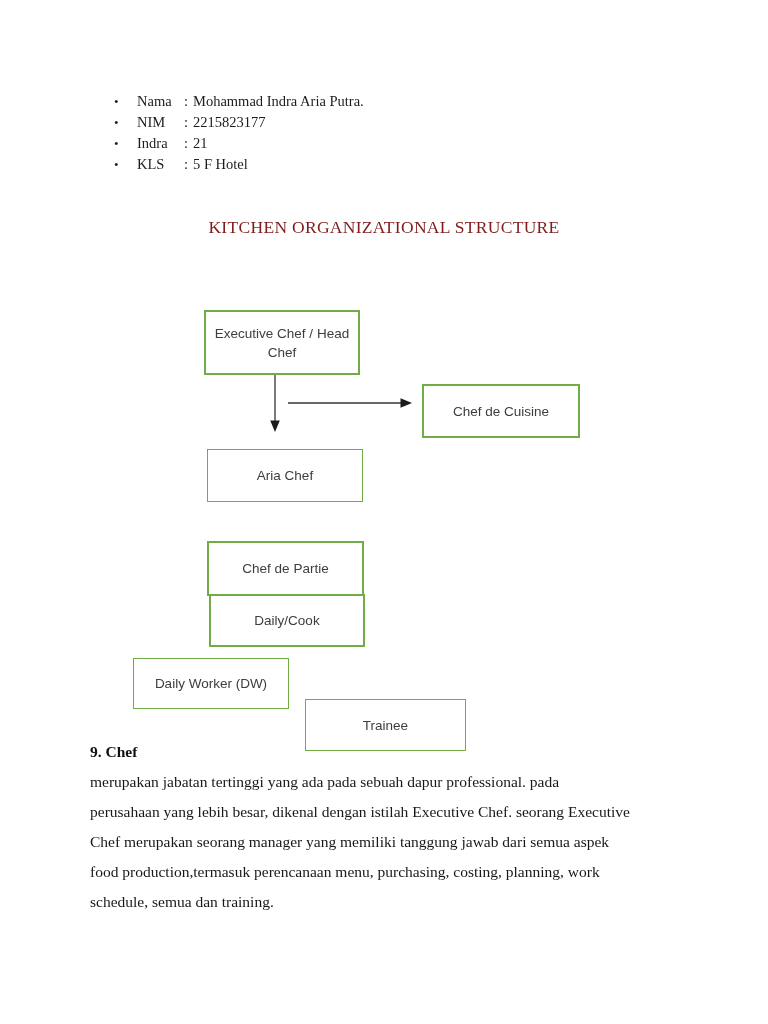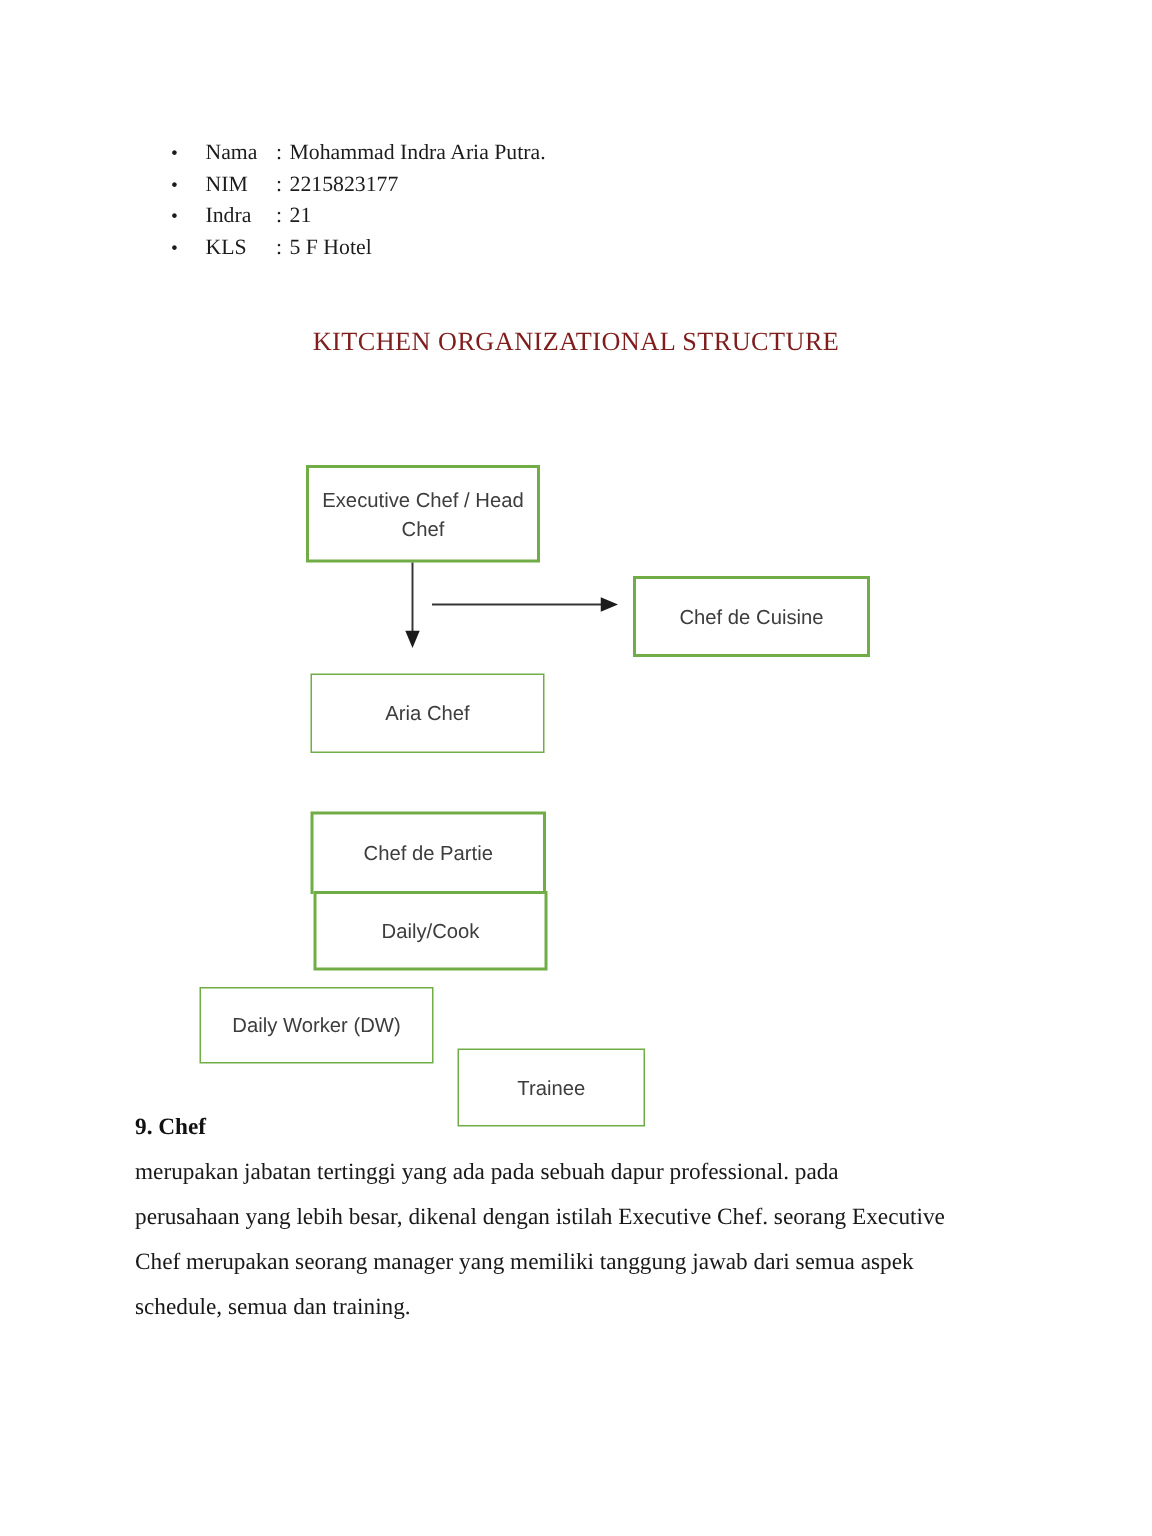--- a/index.html
+++ b/index.html
@@ -59,21 +59,21 @@
     line-height: 19px;
     color: #3d3d3d;
     padding: 2px 6px;
   }
   .box-exec    { left: 204px; top: 310px; width: 156px; height: 65px; border-width: 2px;   }
   .box-cuisine { left: 422px; top: 384px; width: 158px; height: 54px; border-width: 2.5px; }
   .box-sous    { left: 207px; top: 449px; width: 156px; height: 53px; border-width: 1.5px; }
   .box-partie  { left: 207px; top: 521px; width: 157px; height: 55px; border-width: 2.5px; margin-top: 20px; }
   .box-commis  { left: 209px; top: 594px; width: 156px; height: 53px; border-width: 2px;   }
   .box-daily   { left: 133px; top: 658px; width: 156px; height: 51px; border-width: 1.5px; }
-  .box-trainee { left: 305px; top: 699px; width: 125px; height: 52px; border-width: 1.5px; }
+  .box-trainee { left: 305px; top: 699px; width: 161px; height: 52px; border-width: 1.5px; }
   .connectors { position: absolute; left: 230px; top: 360px; }
 
   
   .section-chef {
     position: absolute;
     left: 90px;
     top: 737px;
     width: 610px;
     font-size: 15.5px;
     color: #181818;
@@ -142,16 +142,17 @@
         <polygon points="182,43 170.5,38.2 170.5,47.8" fill="#1c1c1c"></polygon>
       </g>
     </svg>
   </div>
 
   <div class="section-chef">
     <div class="section-heading">9. Chef</div>
     <div class="body-line">merupakan jabatan tertinggi yang ada pada sebuah dapur professional. pada</div>
     <div class="body-line">perusahaan yang lebih besar, dikenal dengan istilah Executive Chef. seorang Executive</div>
     <div class="body-line">Chef merupakan seorang manager yang memiliki tanggung jawab dari semua aspek</div>
+    <div class="body-line">food production,termasuk perencanaan menu, purchasing, costing, planning, work</div>
     <div class="body-line">schedule, semua dan training.</div>
   </div>
 
 </div>
 
 </body></html>

